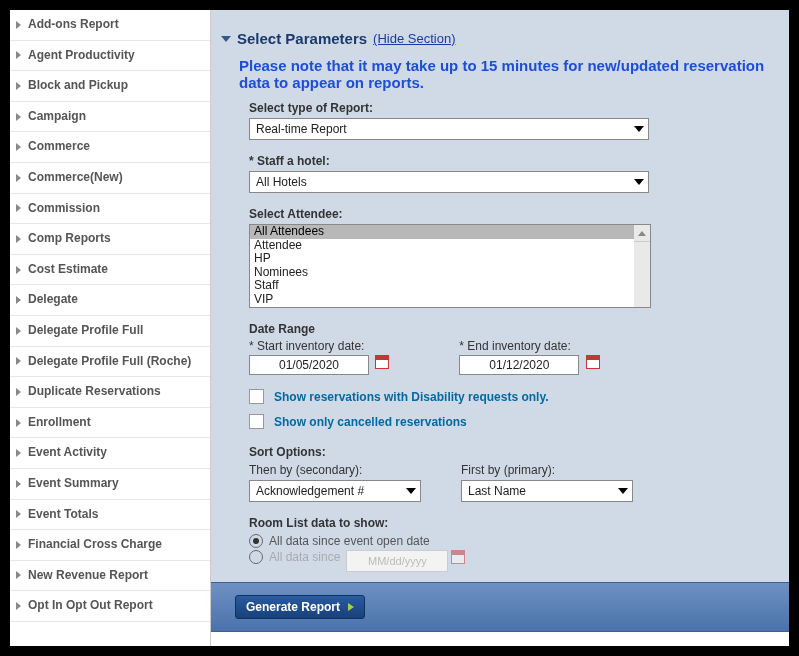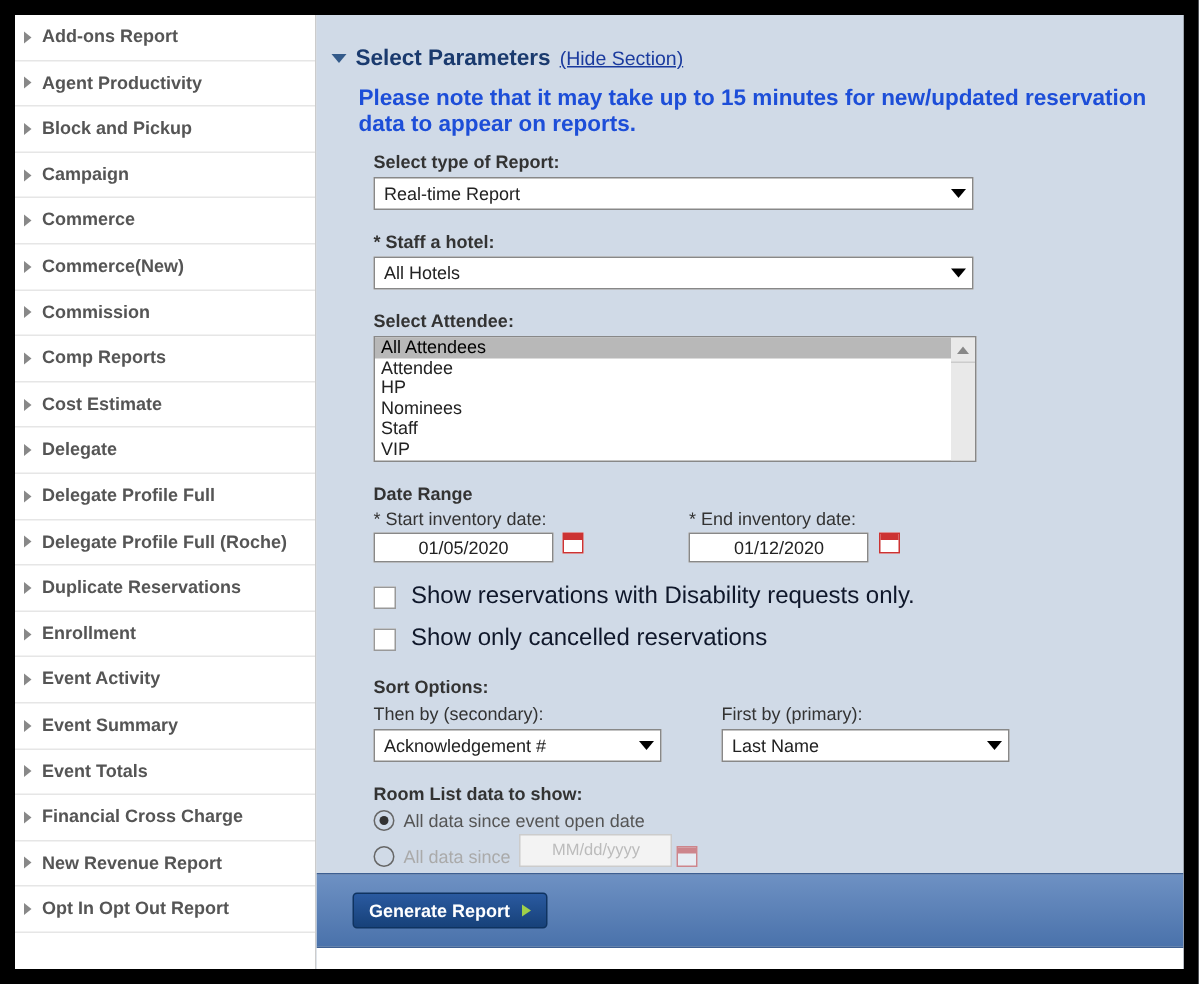--- a/index.html
+++ b/index.html
@@ -30,27 +30,27 @@
   .listbox .scroll .up{height:16px;border-bottom:1px solid #ccc;display:flex;align-items:center;justify-content:center}
   .listbox .scroll .up::after{content:"";width:0;height:0;border-left:4px solid transparent;border-right:4px solid transparent;border-bottom:5px solid #888}
   .date-row{display:flex;gap:70px}
   .date-col{}
   .date-input{width:120px;height:20px;border:1px solid #888;background:#fff;text-align:center;font-size:12px;color:#222;box-sizing:border-box;display:inline-flex;align-items:center;justify-content:center}
   .cal-icon{display:inline-block;width:14px;height:14px;vertical-align:top;margin-left:3px;position:relative}
   .cal-icon::before{content:"";position:absolute;inset:0;background:#fff;border:1px solid #c33}
   .cal-icon::after{content:"";position:absolute;left:1px;right:1px;top:1px;height:4px;background:#c33}
   .checkbox-row{display:flex;align-items:center;margin-bottom:10px}
   .checkbox{width:13px;height:13px;background:#fff;border:1px solid #999;margin-right:10px;cursor:pointer}
-  .cb-label{font-size:16px;color:#0f172a;font-weight:normal}
+  .cb-label{font-size:12px;color:#0369a1;font-weight:bold}
   .sort-row{margin-top:4px;display:flex;gap:40px}
   .sort-col .sublabel{font-size:12px;color:#333;margin-bottom:3px}
-  .sort-col .select{width:192px}
+  .sort-col .select{width:172px}
   .room-data{margin-top:14px}
   .room-title{font-size:12px;font-weight:bold;color:#333;margin-bottom:4px}
-  .radio-row{display:flex;align-items:flex-end;margin-bottom:2px}
+  .radio-row{display:flex;align-items:flex-start;margin-bottom:2px}
   .radio{width:12px;height:12px;border:1px solid #666;border-radius:50%;margin-right:6px;display:flex;align-items:center;justify-content:center;cursor:pointer}
   .radio.checked::after{content:"";width:6px;height:6px;background:#333;border-radius:50%}
   .radio-label{font-size:12px;color:#555}
   .radio-label.dis{color:#aaa}
   .date-dis{width:100px;height:20px;border:1px solid #ccc;background:#f3f3f3;margin-left:6px;display:inline-flex;align-items:center;justify-content:center;font-size:11px;color:#bbb}
   
   .action-bar{position:absolute;left:0;right:0;bottom:0;height:48px;background:linear-gradient(#6e91c3,#4a72ab);border-top:1px solid #3d5f92;border-bottom:1px solid #3d5f92;display:flex;align-items:center;padding-left:24px}
   .btn{background:linear-gradient(#2a5aa0,#174179);color:#fff;font-size:12px;border:1px solid #0f3360;border-radius:3px;padding:4px 10px;display:flex;align-items:center;cursor:pointer;font-weight:bold}
   .btn .arrow{width:0;height:0;border-top:4px solid transparent;border-bottom:4px solid transparent;border-left:6px solid #9fd04a;margin-left:8px;display:inline-block}
   

